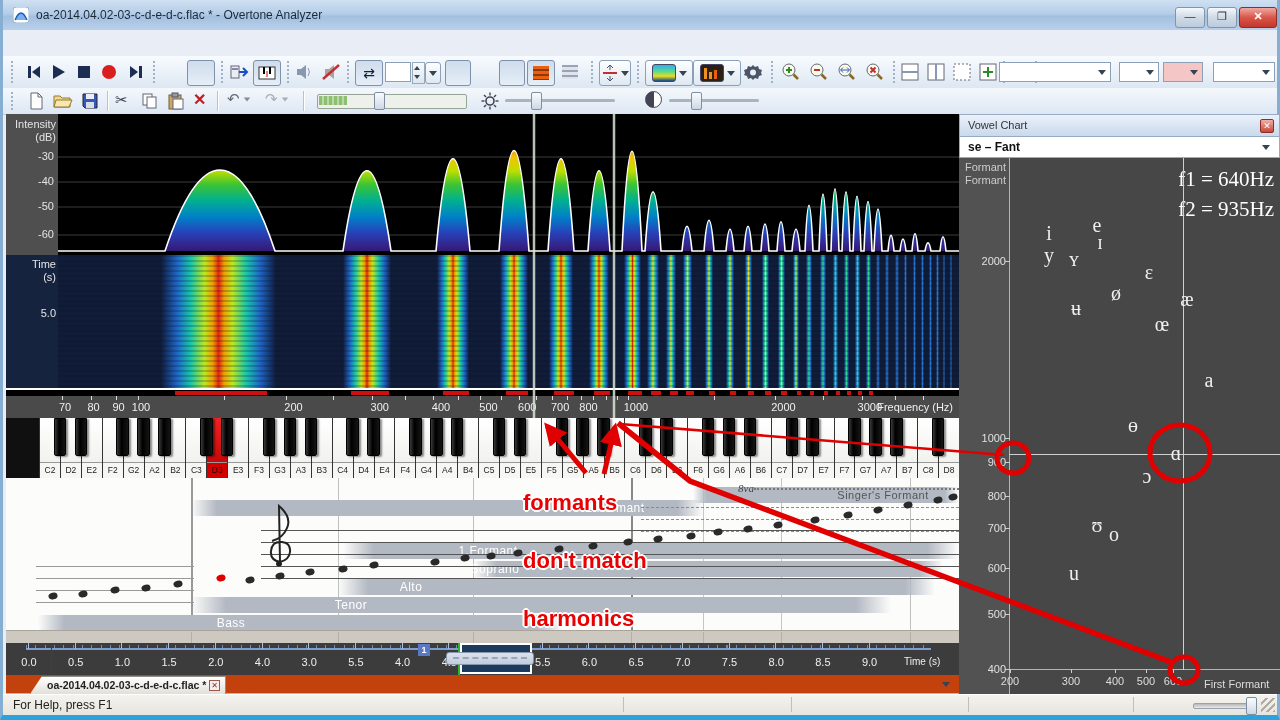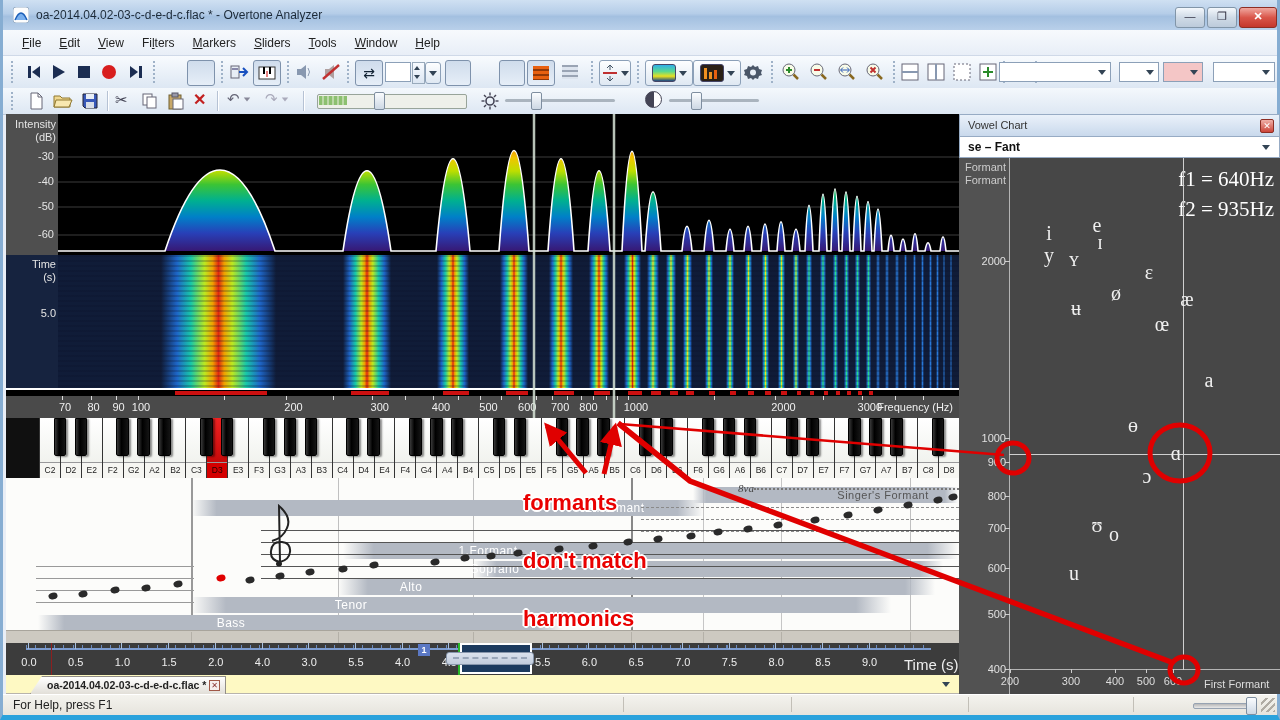--- a/index.html
+++ b/index.html
@@ -59,31 +59,20 @@
     <svg class="a" style="left:10px;top:7px" width="16" height="16" viewBox="0 0 16 16">
       <rect x="0" y="0" width="16" height="16" rx="3" fill="#fdfdfd" stroke="#9ab0c8"></rect>
       <path d="M2,13 Q8,-1 14,13" fill="#7ab0ee" stroke="#1d5fb8" stroke-width="1.4"></path>
     </svg>
     <span class="a" style="left:33px;top:8px">oa-2014.04.02-03-c-d-e-d-c.flac * - Overtone Analyzer</span>
     <div class="a wbtn" style="left:1172px;width:28px">—</div>
     <div class="a wbtn" style="left:1204px;width:28px">❐</div>
     <div class="a wbtn close" style="left:1236px;width:36px">✕</div>
   </div>
 
-  <div class="a menubar" id="menubar">
-      <div class="mi"><u>F</u>ile</div>
-      <div class="mi"><u>E</u>dit</div>
-      <div class="mi"><u>V</u>iew</div>
-      <div class="mi">Fi<u>l</u>ters</div>
-      <div class="mi"><u>M</u>arkers</div>
-      <div class="mi"><u>S</u>liders</div>
-      <div class="mi"><u>T</u>ools</div>
-      <div class="mi"><u>W</u>indow</div>
-      <div class="mi"><u>H</u>elp</div>
-    </div>
 
   <div class="a tb1" id="tb1">
  <div class="a grip" style="left:8px"></div>
  <svg class="a" style="left:22px;top:7px" width="18" height="18">
         <rect x="3" y="3" width="3" height="12" fill="#1b2d52"></rect>
         <path d="M15,3 L7,9 L15,15 Z" fill="#1b2d52"></path>
       </svg>
  <svg class="a" style="left:46px;top:7px" width="18" height="18">
         <path d="M4,2 L16,9 L4,16 Z" fill="#1b2d52"></path>
       </svg>
@@ -716,31 +705,31 @@
       <div style="position:absolute;left:675.8000000000001px;top:0;width:1px;height:6px;background:#a8c0e0"></div>
       <div class="tl-lab" style="left:676.8000000000001px">7.0</div>
       <div style="position:absolute;left:722.5px;top:0;width:1px;height:6px;background:#a8c0e0"></div>
       <div class="tl-lab" style="left:723.5px">7.5</div>
       <div style="position:absolute;left:769.2px;top:0;width:1px;height:6px;background:#a8c0e0"></div>
       <div class="tl-lab" style="left:770.2px">8.0</div>
       <div style="position:absolute;left:815.9000000000001px;top:0;width:1px;height:6px;background:#a8c0e0"></div>
       <div class="tl-lab" style="left:816.9000000000001px">8.5</div>
       <div style="position:absolute;left:862.6px;top:0;width:1px;height:6px;background:#a8c0e0"></div>
       <div class="tl-lab" style="left:863.6px">9.0</div>
-      <div class="a" style="left:898px;top:13px;color:#eee;font-size:15px">Time (s)</div>
+      <div class="a" style="left:898px;top:13px;color:#eee;font-size:10px">Time (s)</div>
       <div style="position:absolute;left:45px;top:0;width:1px;height:32px;background:#8c2020"></div>
       <div style="position:absolute;left:412px;top:1px;width:12px;height:12px;background:#5b78c4;color:#fff;font-size:9px;font-weight:bold;text-align:center;line-height:12px">1</div>
       <div style="position:absolute;left:452px;top:0;width:2px;height:32px;background:#28b828"></div>
       <div style="position:absolute;left:454px;top:0;width:72px;height:31px;background:#1c3a5e;border:2px solid #fff;box-sizing:border-box"></div>
       <div style="position:absolute;left:440px;top:9px;width:88px;height:13px;background:linear-gradient(180deg,#dbe2ee,#c2ccdc);border:1px solid #8896ac;border-radius:3px;box-sizing:border-box">
         <div style="margin:4px 6px;border-top:2px dashed #99a6ba"></div>
       </div>
     </div>
 
-  <div class="a" style="left:3px;top:675px;width:953px;height:19px;background:#fef9c3;border-bottom:1px solid #b8b4ac;box-sizing:border-box">
+  <div class="a" style="left:3px;top:675px;width:953px;height:19px;background:#c2410c;border-bottom:1px solid #b8b4ac;box-sizing:border-box">
     <div class="a" style="left:24px;top:1px;width:196px;height:18px;background:linear-gradient(180deg,#ffffff,#e2dfd8);border:1px solid #928e86;border-bottom:none;clip-path:polygon(12px 0,100% 0,100% 100%,0 100%);box-sizing:border-box">
       <span class="a" style="left:16px;top:2px;font-size:10.5px;font-weight:bold;color:#222;white-space:nowrap">oa-2014.04.02-03-c-d-e-d-c.flac *</span>
       <span class="a" style="left:178px;top:3px;width:11px;height:11px;border:1px solid #a05848;background:#f6eeee;color:#833;font-size:8px;line-height:10px;text-align:center;box-sizing:border-box">✕</span>
     </div>
     <div class="a cararrow" style="left:936px;top:7px"></div>
   </div>
 
   <div class="a" style="left:956px;top:114px;width:321px;height:580px;background:#474747">
     <div class="a" style="left:0;top:0;width:321px;height:23px;background:linear-gradient(180deg,#eaf1fa,#c9d9ec);border:1px solid #97abc4;box-sizing:border-box">
       <span class="a" style="left:8px;top:4px;color:#333;font-size:11px">Vowel Chart</span>

